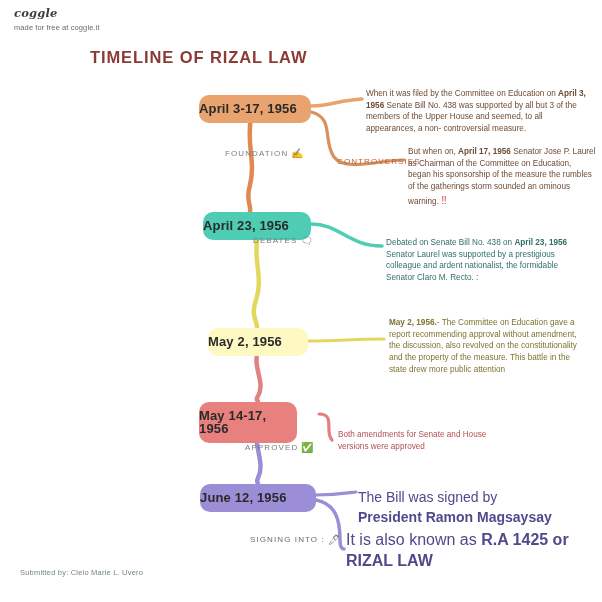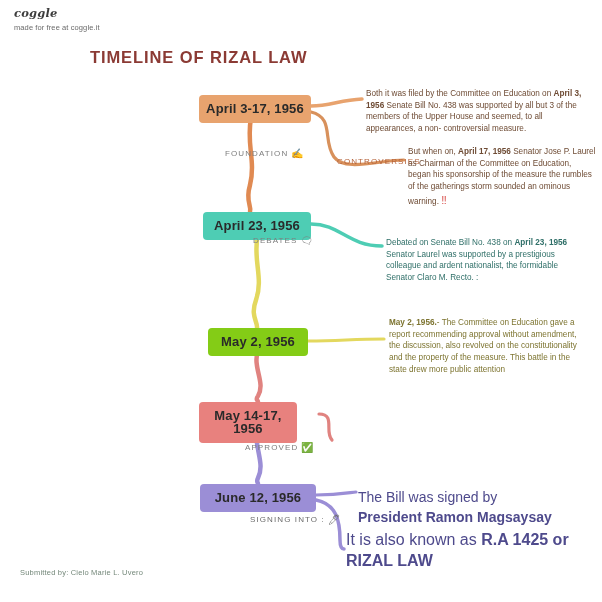--- a/index.html
+++ b/index.html
@@ -56,54 +56,54 @@
     top: 48px;
     font-size: 16.5px;
     font-weight: bold;
     color: #8b3a34;
     letter-spacing: 0.9px;
   }
 
   
   .node {
     position: absolute;
-    border-radius: 4px;
-    text-align: center;
+    border-radius: 10px;
+    text-align: left;
     font-weight: bold;
     font-size: 13px;
     color: #2a2a2a;
     padding: 7px 0 8px 0;
     box-sizing: border-box;
     line-height: 1;
     letter-spacing: 0.15px;
   }
   .node-1 { left: 199px; top: 95px;  width: 112px; background: #e8a36e; }
   .node-2 { left: 203px; top: 212px; width: 108px; background: #4ecdb4; }
-  .node-3 { left: 208px; top: 328px; width: 100px; background: #84cc16; }
+  .node-3 { left: 208px; top: 328px; width: 100px; background: #fef9c3; }
   .node-4 { left: 199px; top: 402px; width: 98px; background: #e8817e; }
   .node-5 { left: 200px; top: 484px; width: 116px; background: #9b8ed6; }
 
   
   .stage-label {
     position: absolute;
     font-size: 8px;
     letter-spacing: 1.1px;
     white-space: nowrap;
   }
   .stage-label .glyph {
     font-size: 10px;
     letter-spacing: 0;
     margin-left: 3px;
     vertical-align: -1px;
   }
   .lbl-foundation   { left: 216px; top: 148px; color: #7d7d7d; margin-left: 9px; }
   .lbl-controversies{ left: 337px; top: 157px; color: #b5623a; }
   .lbl-debates      { left: 253px; top: 235px; color: #7d7d7d; }
   .lbl-approved     { left: 245px; top: 442px; color: #7d7d7d; }
-  .lbl-signing      { left: 250px; top: 514px; color: #6b6b6b; text-align: right; }
+  .lbl-signing      { left: 250px; top: 534px; color: #6b6b6b; text-align: right; }
 
   
   .note {
     position: absolute;
     font-size: 8.2px;
     line-height: 1.42;
   }
   .note b { font-weight: bold; }
   .note .warn { font-size: 11px; color: #d9534f; letter-spacing: -1px; }
 
@@ -185,35 +185,36 @@
     <span>DEBATES</span><span class="glyph">🗨</span>
   </div>
   <div class="stage-label lbl-approved">
     <span>APPROVED</span><span class="glyph">✅</span>
   </div>
   <div class="stage-label lbl-signing">
     <span>SIGNING INTO :</span><span class="glyph">🖊</span>
   </div>
 
   <div class="note note-1">
-    <span>Both it was filed by the Committee on Education on </span><b>April 3, 1956</b><span> Senate Bill No. 438 was supported by all but 3 of the members of the Upper House and seemed, to all appearances, a non- controversial measure.</span>
+    <span>When it was filed by the Committee on Education on </span><b>April 3, 1956</b><span> Senate Bill No. 438 was supported by all but 3 of the members of the Upper House and seemed, to all appearances, a non- controversial measure.</span>
   </div>
 
   <div class="note note-2">
     <span>But when on, </span><b>April 17, 1956</b><span> Senator Jose P. Laurel as Chairman of the Committee on Education, began his sponsorship of the measure the rumbles of the gatherings storm sounded an ominous warning. </span><span class="warn">‼</span>
   </div>
 
   <div class="note note-3">
     <span>Debated on Senate Bill No. 438 on </span><b>April 23, 1956</b><span> Senator Laurel was supported by a prestigious colleague and ardent nationalist, the formidable Senator Claro M. Recto. :</span>
   </div>
 
   <div class="note note-4">
     <b>May 2, 1956.</b><span>- The Committee on Education gave a report recommending approval without amendment, the discussion, also revolved on the constitutionality and the property of the measure. This battle in the state drew more public attention</span>
   </div>
 
+  <div class="note note-5">Both amendments for Senate and House versions were approved</div>
 
   <div class="note note-6">
     <span>The Bill was signed by </span><b>President Ramon Magsaysay</b>
   </div>
 
   <div class="headline">
     <span>It is also known as </span><b>R.A 1425 or RIZAL LAW</b>
   </div>
 
   <div class="footer">Submitted by: Cielo Marie L. Uvero</div>

